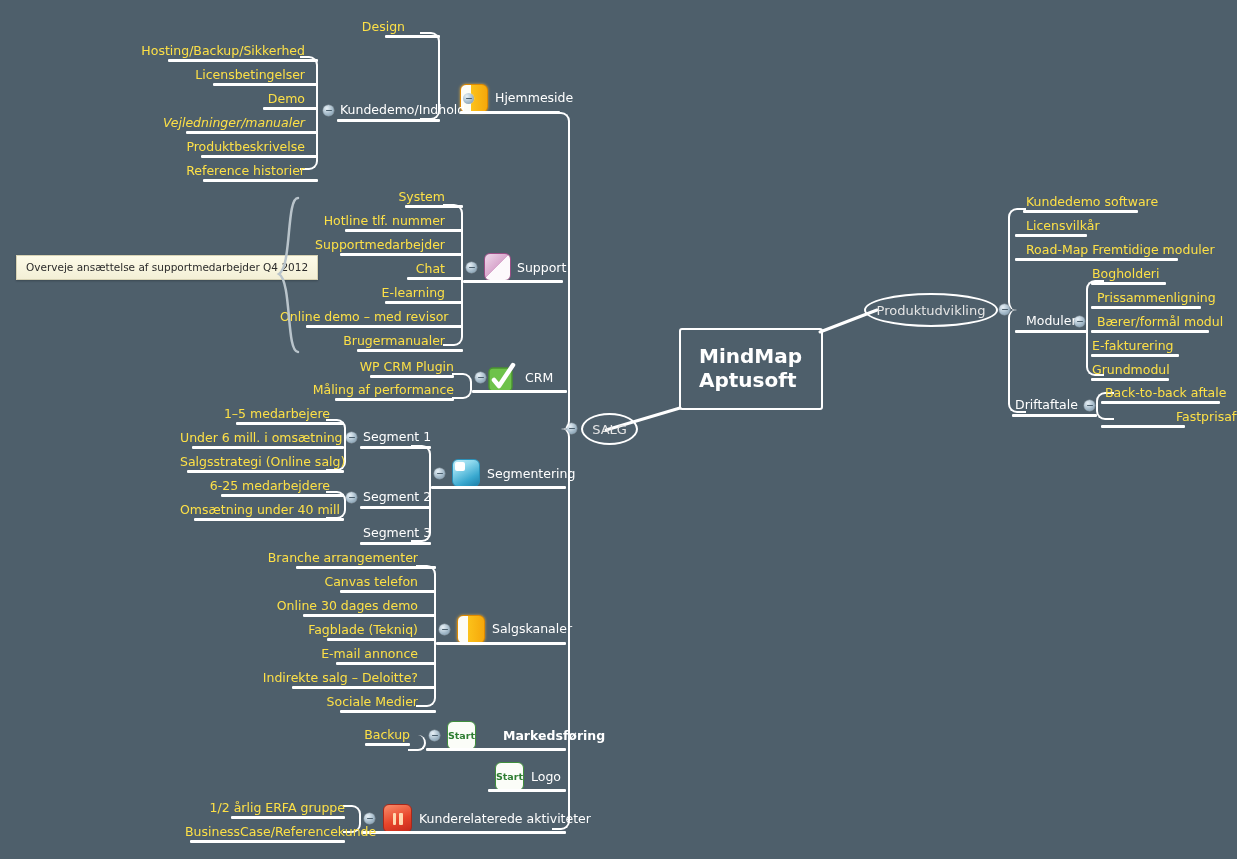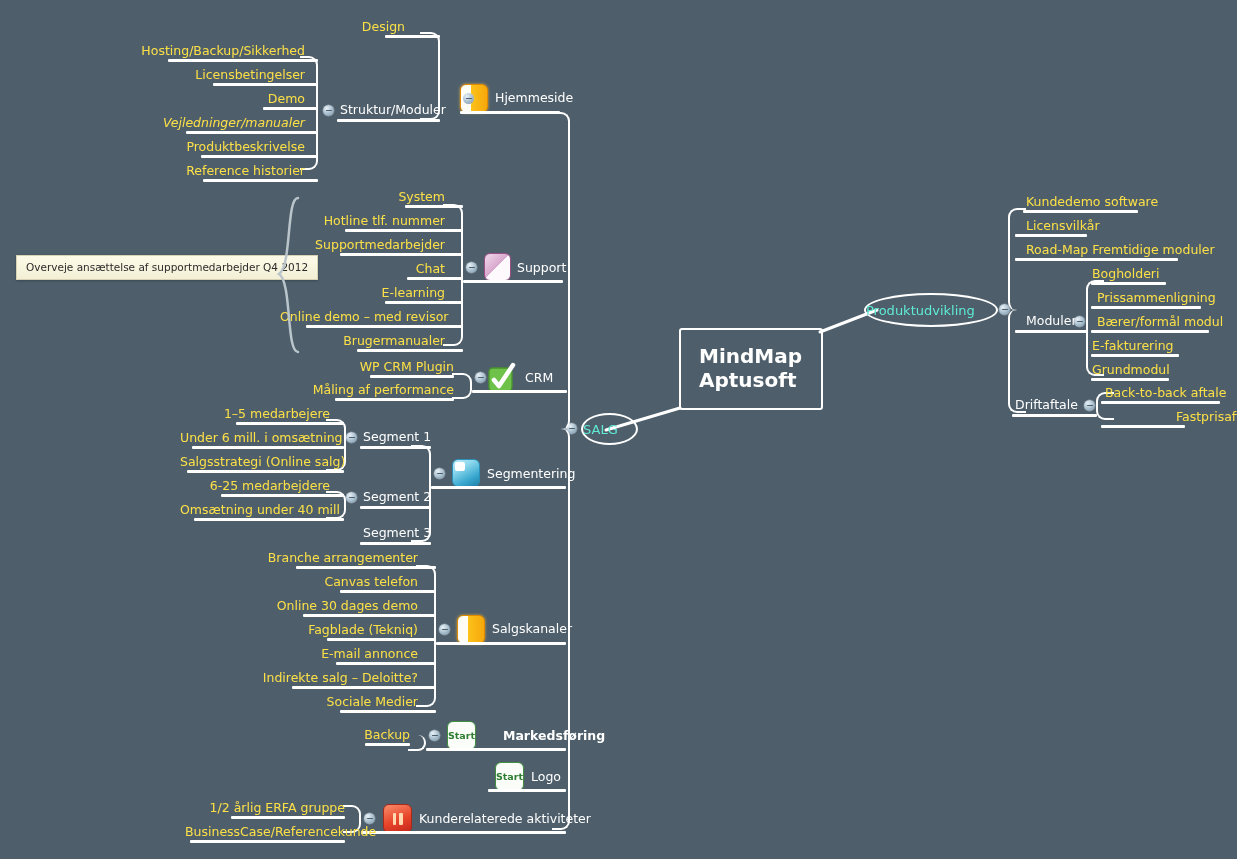--- a/index.html
+++ b/index.html
@@ -82,23 +82,23 @@
     line-height:24px;
     padding:14px 18px;
     box-sizing:border-box;
   }
 
   
   .oval{
     position:absolute;
     border:2.5px solid #ffffff;
     border-radius:50%;
-    color:#5eead4;
+    color:#e5e5e5;
     font-size:13px;
-    display:flex;align-items:center;
+    display:flex;align-items:center;justify-content:center;
     box-sizing:border-box;
     white-space:nowrap;
   }
 
   
   .ico{position:absolute;border-radius:6px;box-sizing:border-box;}
   .ico-hjem{
     background:linear-gradient(90deg,#fdfcf5 0%,#fdfcf5 38%,#fcc21a 38%,#f6a80b 100%);
     border:1.5px solid #e08a00;
     box-shadow:0 0 3px rgba(255,190,60,.75);
@@ -182,21 +182,21 @@
   <div class="tog" style="left:463px;top:93px;"></div>
   <div class="seg" style="left:460px;top:111px;width:100px;height:2.5px;"></div>
 
   <div class="conn l" style="left:420px;top:32px;width:20px;height:88px;"></div>
   <div class="leaf" style="left:300px;top:19px;width:105px;">
     <span>Design</span>
   </div>
   <div class="bar" style="left:385px;top:35px;width:55px;"></div>
 
   <div class="node" style="left:340px;top:103px;">
-    <span>Struktur/Moduler</span>
+    <span>Kundedemo/Indhold</span>
   </div>
   <div class="tog" style="left:323px;top:105px;"></div>
   <div class="bar" style="left:337px;top:119px;width:103px;"></div>
 
   <div class="conn l" style="left:300px;top:56px;width:18px;height:114px;"></div>
   <div class="leaf" style="left:120px;top:43px;width:185px;">
     <span>Hosting/Backup/Sikkerhed</span>
   </div>
   <div class="bar" style="left:168px;top:59px;width:150px;"></div>
 

